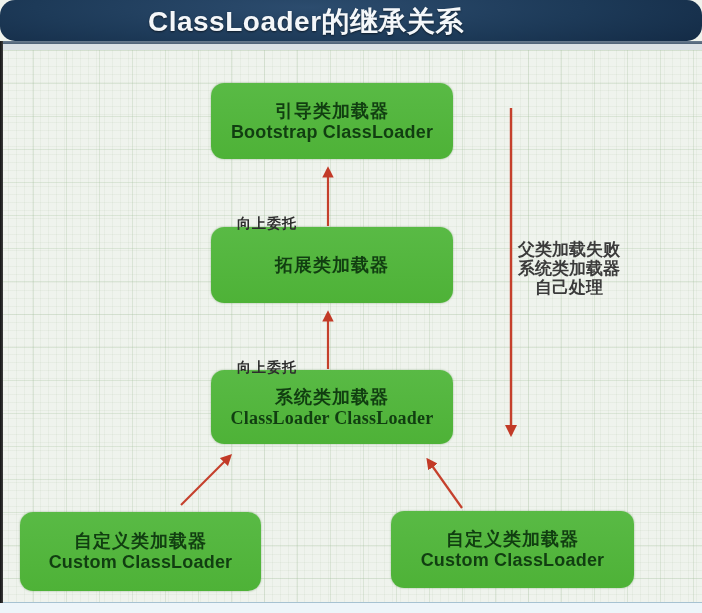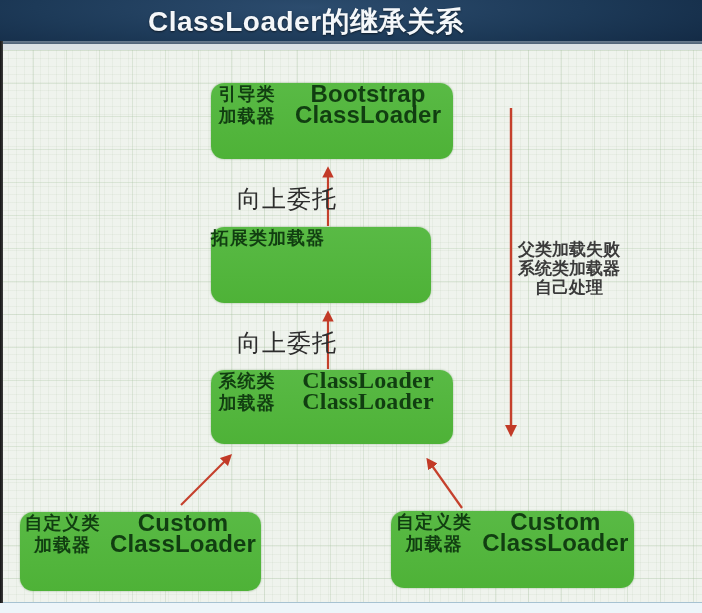--- a/index.html
+++ b/index.html
@@ -8,20 +8,21 @@
     width:702px;height:613px;
     overflow:hidden;
     font-family:"Liberation Sans","DejaVu Sans",sans-serif;
     background:#eff3ed;
   }
   
   .titlebar{
     position:absolute;top:0;left:0;width:702px;height:41px;
     background:radial-gradient(ellipse 75% 160% at 44% 18%, #2c4c6e 0%, #1d3a58 52%, #112741 100%);
     z-index:6;
+    border-radius:15px;
   }
   .titlebar .title{
     display:block;width:100%;height:41px;line-height:43px;
     text-align:center;padding-right:90px;box-sizing:border-box;
     color:#f4f7fa;font-size:28px;font-weight:bold;
     letter-spacing:0.5px;
     text-shadow:0 1px 2px rgba(0,0,0,.55);
     white-space:nowrap;
   }
   .titlebar-edge{
@@ -53,37 +54,38 @@
     background:#edf5f9;border-top:1px solid #a6c2d1;box-sizing:content-box;
     z-index:6;
   }
   
   .node{
     position:absolute;z-index:3;
     border-radius:13px;
     background:linear-gradient(180deg,#59ba45 0%,#4eb237 100%);
     box-shadow:0 0 2px rgba(60,120,40,.5);
     color:#113e11;
-    display:flex;flex-direction:row;justify-content:center;
+    display:flex;flex-direction:column;justify-content:center;
     text-align:center;font-weight:bold;
   }
   .node .zh{font-size:18px;line-height:22px;letter-spacing:1px;}
-  .node .en{font-size:24px;line-height:21px;letter-spacing:0.2px;}
+  .node .en{font-size:18px;line-height:21px;letter-spacing:0.2px;}
   .node-bootstrap  {left:211px;top:83px; width:242px;height:76px;}
-  .node-extension  {left:211px;top:227px;width:220px;height:76px;justify-content:space-between;}
+  .node-extension  {left:211px;top:227px;width:242px;height:76px;}
   .node-application{left:211px;top:370px;width:242px;height:74px;font-family:Liberation Serif, serif;}
   .node-custom-l   {left:20px; top:512px;width:241px;height:79px;}
   .node-custom-r   {left:391px;top:511px;width:243px;height:77px;}
   
   svg.arrows{position:absolute;top:0;left:0;z-index:2;}
   
   .lbl{
     position:absolute;z-index:4;
-    color:#2d2d2d;font-weight:normal;font-size:24px;letter-spacing:1px;
+    color:#2d2d2d;font-weight:bold;font-size:14px;letter-spacing:1px;
     white-space:nowrap;
+    margin-top:32px;
   }
   .lbl-delegate1{left:237px;top:183px;}
   .lbl-delegate2{left:237px;top:327px;}
   .side-note{
     position:absolute;left:513px;top:240px;width:112px;z-index:4;
     color:#3b3b3b;font-weight:bold;font-size:17px;line-height:19px;
     text-align:center;white-space:nowrap;
   }
 </style>
 </head>

